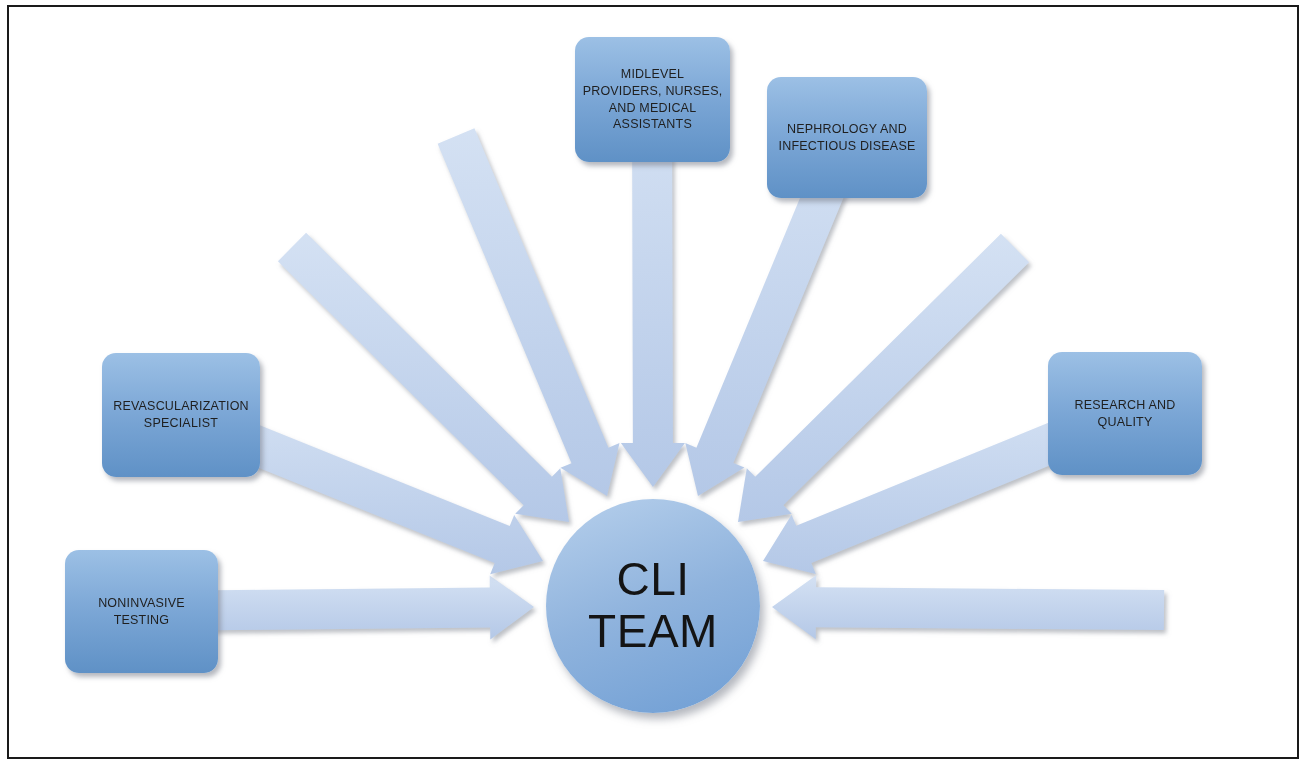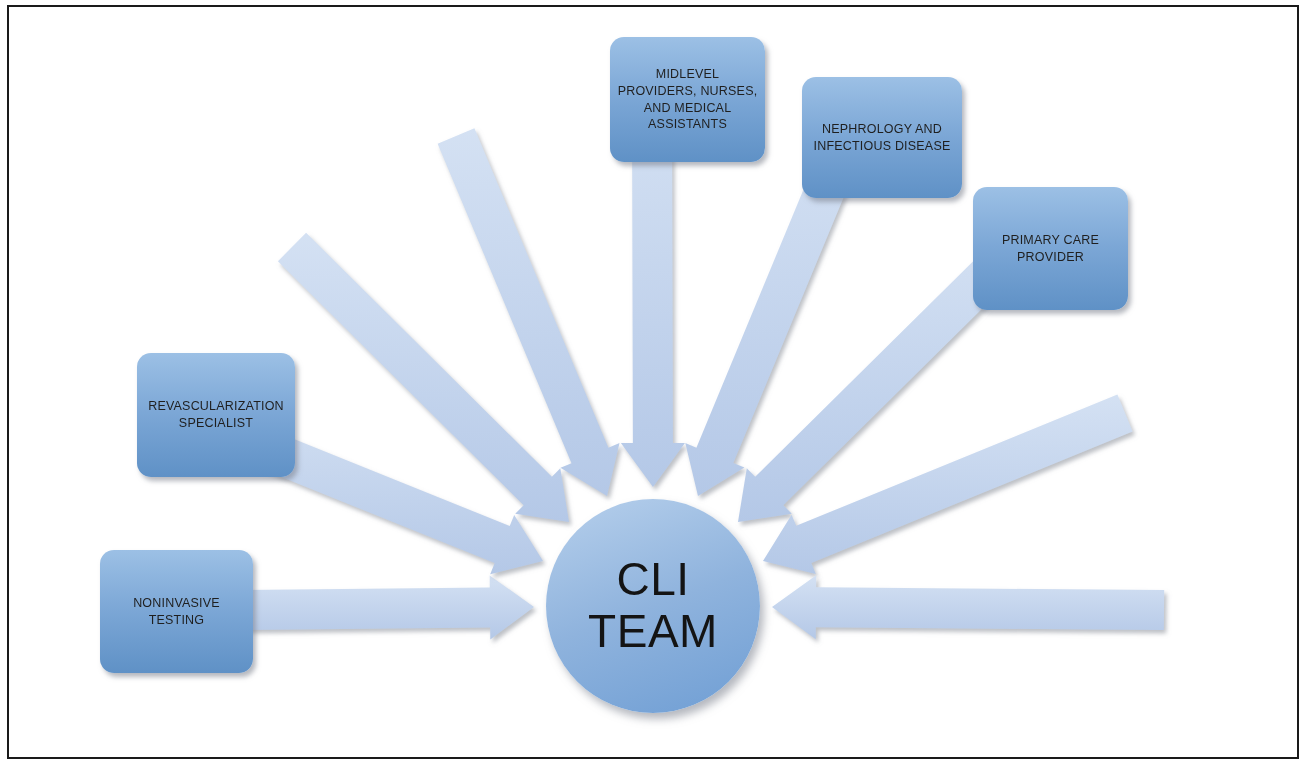--- a/index.html
+++ b/index.html
@@ -27,21 +27,20 @@
     position: absolute;
     border-radius: 14px;
     background: linear-gradient(180deg, #9cc0e5 0%, #7ca7d6 48%, #5f91c6 100%);
     box-shadow: 3px 4px 5px rgba(120,126,138,0.55);
     display: flex;
     align-items: center;
     justify-content: center;
     text-align: center;
     padding: 6px;
     box-sizing: border-box;
-    margin-left: 35px;
   }
   .node-label {
     white-space: pre-line;
     font-size: 12.5px;
     line-height: 1.35;
     color: #1f1f1f;
     letter-spacing: 0.2px;
   }
   .hub {
     position: absolute;
@@ -100,23 +99,23 @@
   <div class="node" style="left:575px; top:37px;  width:155px; height:125px">
     <span class="node-label">MIDLEVEL
 PROVIDERS, NURSES,
 AND MEDICAL
 ASSISTANTS</span>
   </div>
   <div class="node" style="left:767px; top:77px;  width:160px; height:121px">
     <span class="node-label">NEPHROLOGY AND
 INFECTIOUS DISEASE</span>
   </div>
-  <div class="node" style="left:938px; top:187px; width:155px; height:123px">
-    <span class="node-label">PRIMARY CARE
-PROVIDER</span>
+  <div class="node" style="left:1048px;top:352px; width:154px; height:123px">
+    <span class="node-label">RESEARCH AND
+QUALITY</span>
   </div>
 
   <div class="hub">
     <span class="hub-label">CLI
 TEAM</span>
   </div>
 
   <div class="frame"></div>
 </div>
 

